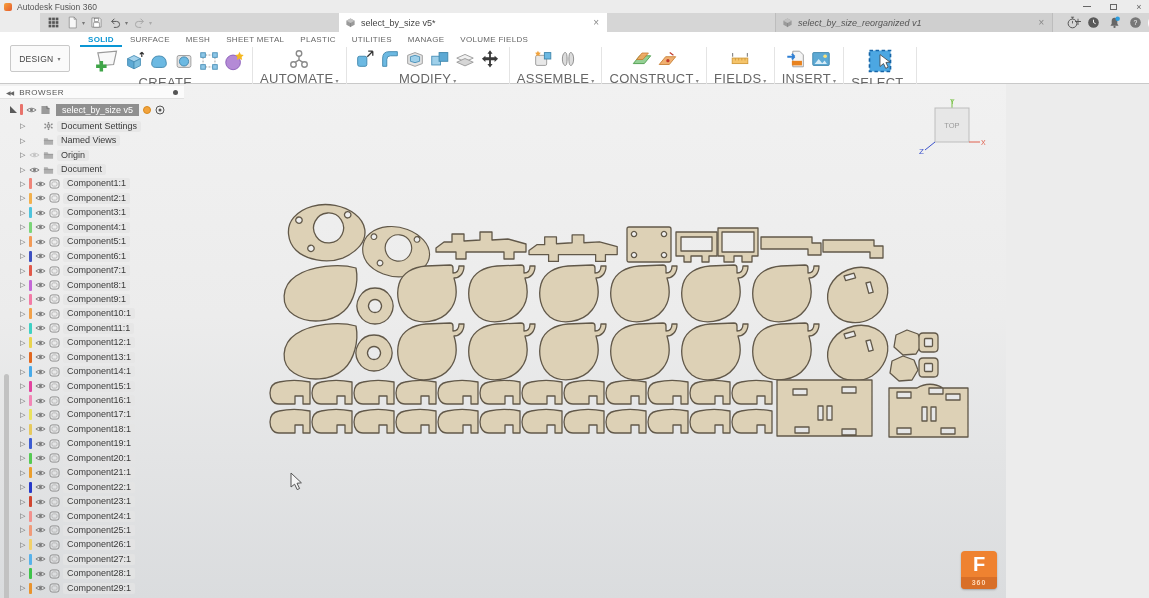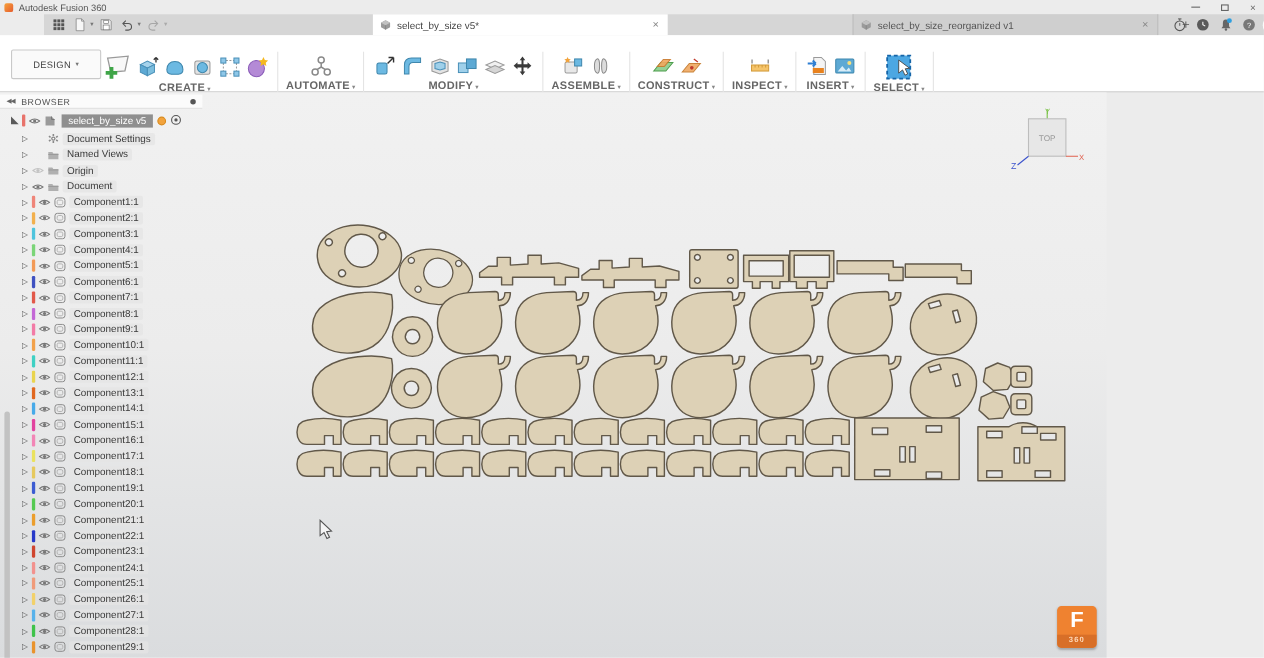--- a/index.html
+++ b/index.html
@@ -38,32 +38,32 @@
   .tr-icon { width:16px; height:16px; display:flex; align-items:center; justify-content:center; }
   .tr-icon svg { width:15px; height:15px; }
   .tr-icon.info-active { background:#fff; border-radius:50%; width:18px; height:18px; }
 
   
   #ribbon { position:absolute; left:0; top:32px; width:100%; height:52px; background:#fff;
     border-bottom:1px solid #c9c9c9; }
   #ribbon-tabs { position:absolute; left:80px; top:0; height:15px; display:flex; }
   .r-tab { padding:0 8px; font-size:8px; letter-spacing:.3px; color:#666; display:flex; align-items:center; height:15px; }
   .r-tab.active { color:#0a96d4; box-shadow:inset 0 -2px 0 #0a96d4; font-weight:bold; }
-  #design-box { position:absolute; left:10px; top:13px; width:82px; height:27px; background:#fafafa;
+  #design-box { position:absolute; left:10px; top:13px; width:60px; height:27px; background:#fafafa;
     border:1px solid #c9c9c9; border-radius:2px; display:flex; align-items:center; justify-content:center;
     font-size:8.5px; color:#444; letter-spacing:.3px; }
   #design-box:after { content:"▾"; font-size:6px; color:#777; margin-left:4px; }
   #ribbon-groups { position:absolute; left:84px; top:15px; height:37px; display:flex; align-items:stretch; }
   .r-group { display:flex; flex-direction:column; align-items:center; padding:0 7px; border-right:1px solid #e4e4e4; }
   .r-group-icons { display:flex; align-items:center; gap:2px; height:27px; }
   .t-icon { width:23px; height:23px; display:flex; align-items:center; justify-content:center; }
   .t-icon svg { width:22px; height:22px; }
   .t-icon.big { width:29px; height:29px; }
   .t-icon.big svg { width:28px; height:28px; }
-  .r-group-label { font-size:10px; color:#666; letter-spacing:.3px; margin-top:1px; white-space:nowrap;font-weight:bold; }
+  .r-group-label { font-size:13px; color:#666; letter-spacing:.3px; margin-top:1px; white-space:nowrap; }
   .r-group-label:after { content:" ▾"; font-size:6px; color:#888; }
 
   
   #main { position:absolute; left:0; top:84px; width:1006px; height:514px;
     background:linear-gradient(180deg,#f1f1f1 0%, #ececec 45%, #dadcde 100%); }
   #canvas-svg { position:absolute; left:0; top:0; }
 
   
   #browser-panel { position:absolute; left:0; top:2px; width:184px; }
   #browser-header { height:13px; background:rgba(252,252,252,.92); display:flex; align-items:center;
@@ -161,21 +161,21 @@
     <div id="doc-tabs">
         <div class="doc-tab active" style="left: 299px; width: 268px;">
           <span class="tab-icon"><svg viewBox="0 0 24 24">
               <path d="M12 3 L21 8 V17 L12 22 L3 17 V8 Z" fill="#9a9a9a"></path>
               <path d="M12 3 L21 8 L12 13 L3 8 Z" fill="#c2c2c2"></path>
               <path d="M12 13 V22" stroke="#777" fill="none"></path>
             </svg></span>
           <span>select_by_size v5*</span>
           <span class="tab-close">×</span>
         </div>
-        <div class="doc-tab inactive" style="left: 735px; width: 278px;">
+        <div class="doc-tab inactive" style="left: 735px; width: 278px; font-style: italic;">
           <span class="tab-icon"><svg viewBox="0 0 24 24">
               <path d="M12 3 L21 8 V17 L12 22 L3 17 V8 Z" fill="#9a9a9a"></path>
               <path d="M12 3 L21 8 L12 13 L3 8 Z" fill="#c2c2c2"></path>
               <path d="M12 13 V22" stroke="#777" fill="none"></path>
             </svg></span>
           <span>select_by_size_reorganized v1</span>
           <span class="tab-close">×</span>
         </div>
       </div>
     <div id="new-tab-btn">+</div>
@@ -215,20 +215,30 @@
           <svg viewBox="0 0 24 24">
             <circle cx="12" cy="12" r="9.5" fill="#7d5a40"></circle>
             <circle cx="12" cy="9.5" r="3.4" fill="#d9b38c"></circle>
             <path d="M5.5 19 a6.5 5.5 0 0 1 13 0 Z" fill="#d9b38c"></path>
           </svg>
         </span>
       </div>
   </div>
 
   <div id="ribbon">
+    <div id="ribbon-tabs">
+        <div class="r-tab active">SOLID</div>
+        <div class="r-tab">SURFACE</div>
+        <div class="r-tab">MESH</div>
+        <div class="r-tab">SHEET METAL</div>
+        <div class="r-tab">PLASTIC</div>
+        <div class="r-tab">UTILITIES</div>
+        <div class="r-tab">MANAGE</div>
+        <div class="r-tab">VOLUME FIELDS</div>
+      </div>
     <div id="design-box">DESIGN</div>
     <div id="ribbon-groups">
         <div class="r-group">
           <div class="r-group-icons">
             <span class="t-icon big">
               <svg viewBox="0 0 24 24">
                 <path d="M5 5 L21 3.5 L18.5 15 L7.5 16 Z" fill="#f8f8f8" stroke="#9a9a9a"></path>
                 <path d="M8 21 v-9 M3.5 16.5 h9" stroke="#3fa548" stroke-width="3"></path>
               </svg>
             </span>
@@ -364,21 +374,21 @@
         <div class="r-group">
           <div class="r-group-icons">
             <span class="t-icon">
               <svg viewBox="0 0 24 24">
                 <path d="M4 5.5 v4 M20 5.5 v4" stroke="#666" fill="none"></path>
                 <rect x="3.5" y="11" width="17" height="6" fill="#f5c46a" stroke="#d29a3a"></rect>
                 <path d="M7 11 v2.6 M10.5 11 v2.6 M14 11 v2.6 M17.5 11 v2.6" stroke="#d29a3a" fill="none"></path>
               </svg>
             </span>
           </div>
-          <div class="r-group-label">INSPECT</div>
+          <div class="r-group-label">FIELDS</div>
         </div>
         <div class="r-group">
           <div class="r-group-icons">
             <span class="t-icon">
               <svg viewBox="0 0 24 24">
                 <path d="M8.5 3.5 h7.5 l4 4 v13 h-11.5 z" fill="#f4f4f4" stroke="#9a9a9a"></path>
                 <path d="M2.5 9.5 h8 M10.5 9.5 l-3-3 M10.5 9.5 l-3 3" stroke="#2e7fd4" stroke-width="2" fill="none"></path>
                 <rect x="7.5" y="14" width="11" height="5" fill="#e8821e"></rect>
               </svg>
             </span>

